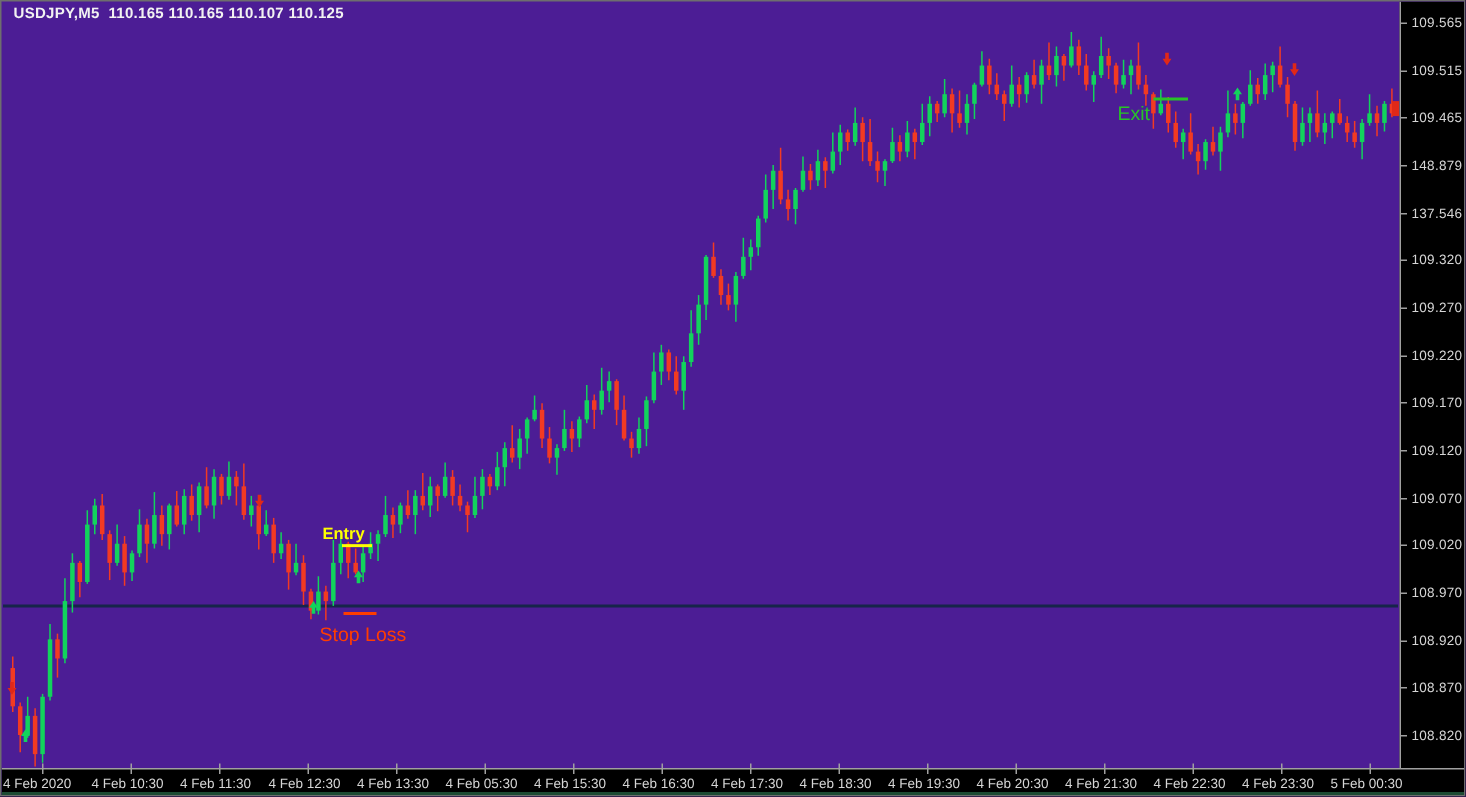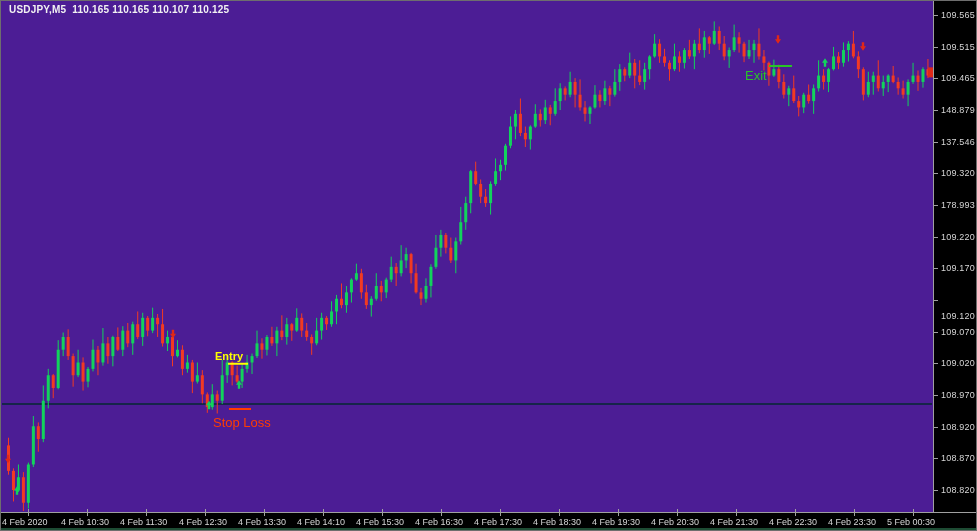--- a/index.html
+++ b/index.html
@@ -818,27 +818,27 @@
       <div class="price-label" style="top: 45.6667px;">109.515</div>
       <div class="price-tick" style="top: 77.3333px;"></div>
       <div class="price-label" style="top: 77.3333px;">109.465</div>
       <div class="price-tick" style="top: 109px;"></div>
       <div class="price-label" style="top: 109px;">148.879</div>
       <div class="price-tick" style="top: 140.667px;"></div>
       <div class="price-label" style="top: 140.667px;">137.546</div>
       <div class="price-tick" style="top: 172.333px;"></div>
       <div class="price-label" style="top: 172.333px;">109.320</div>
       <div class="price-tick" style="top: 204px;"></div>
-      <div class="price-label" style="top: 204px;">178.993</div>
+      <div class="price-label" style="top: 204px;">109.270</div>
       <div class="price-tick" style="top: 235.667px;"></div>
       <div class="price-label" style="top: 235.667px;">109.220</div>
       <div class="price-tick" style="top: 267.333px;"></div>
       <div class="price-label" style="top: 267.333px;">109.170</div>
       <div class="price-tick" style="top: 299px;"></div>
-      <div class="price-label" style="top: 299px; margin-top: 16px;">109.120</div>
+      <div class="price-label" style="top: 299px;">109.120</div>
       <div class="price-tick" style="top: 330.667px;"></div>
       <div class="price-label" style="top: 330.667px;">109.070</div>
       <div class="price-tick" style="top: 362.333px;"></div>
       <div class="price-label" style="top: 362.333px;">109.020</div>
       <div class="price-tick" style="top: 394px;"></div>
       <div class="price-label" style="top: 394px;">108.970</div>
       <div class="price-tick" style="top: 425.667px;"></div>
       <div class="price-label" style="top: 425.667px;">108.920</div>
       <div class="price-tick" style="top: 457.333px;"></div>
       <div class="price-label" style="top: 457.333px;">108.870</div>
@@ -850,21 +850,21 @@
       <div class="time-label" style="left: 1px;">4 Feb 2020</div>
       <div class="time-tick" style="left: 86px;"></div>
       <div class="time-label" style="left: 60px;">4 Feb 10:30</div>
       <div class="time-tick" style="left: 145px;"></div>
       <div class="time-label" style="left: 119px;">4 Feb 11:30</div>
       <div class="time-tick" style="left: 204px;"></div>
       <div class="time-label" style="left: 178px;">4 Feb 12:30</div>
       <div class="time-tick" style="left: 263px;"></div>
       <div class="time-label" style="left: 237px;">4 Feb 13:30</div>
       <div class="time-tick" style="left: 322px;"></div>
-      <div class="time-label" style="left: 296px;">4 Feb 14:10</div>
+      <div class="time-label" style="left: 296px;">4 Feb 05:30</div>
       <div class="time-tick" style="left: 381px;"></div>
       <div class="time-label" style="left: 355px;">4 Feb 15:30</div>
       <div class="time-tick" style="left: 440px;"></div>
       <div class="time-label" style="left: 414px;">4 Feb 16:30</div>
       <div class="time-tick" style="left: 499px;"></div>
       <div class="time-label" style="left: 473px;">4 Feb 17:30</div>
       <div class="time-tick" style="left: 558px;"></div>
       <div class="time-label" style="left: 532px;">4 Feb 18:30</div>
       <div class="time-tick" style="left: 617px;"></div>
       <div class="time-label" style="left: 591px;">4 Feb 19:30</div>

